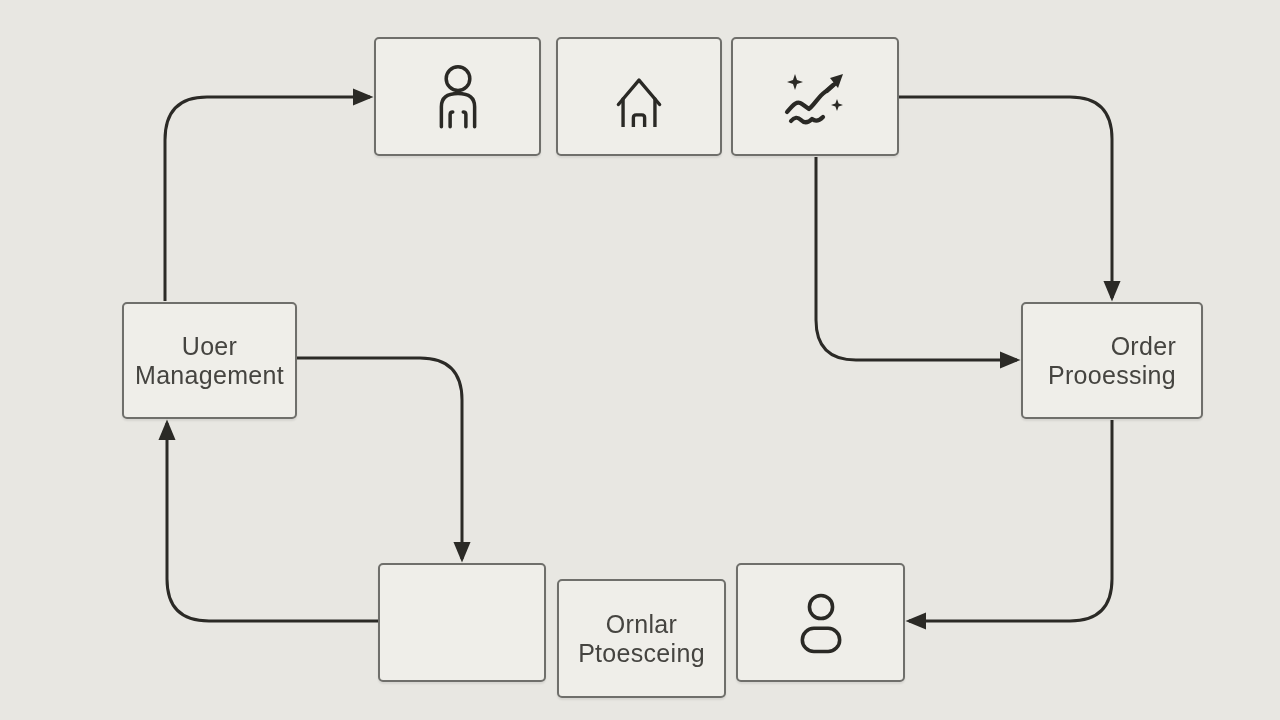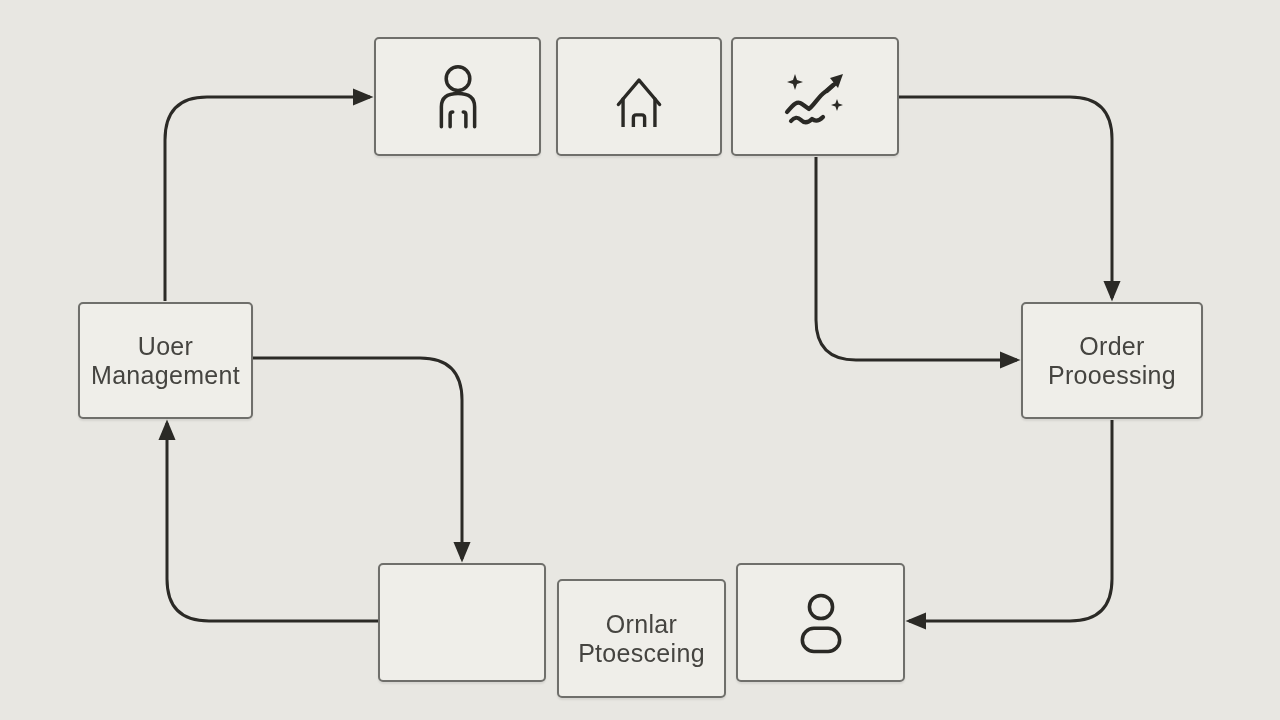--- a/index.html
+++ b/index.html
@@ -68,26 +68,26 @@
     <svg class="icon" width="72" height="64" viewBox="0 0 72 64" fill="none" stroke="currentColor" stroke-width="4.2" stroke-linecap="round" stroke-linejoin="round" style="color: rgb(42, 41, 37);">
       <path d="M8 47 C14 40 18 35 23 39 L30 44 C36 39 40 31 46 27 L54 20"></path>
       <path d="M48 26 L58 17"></path>
       <path d="M51 13 L64 9 L59 23 z" fill="currentColor" stroke="none"></path>
       <path d="M16 9 L18 15 L24 17 L18 19 L16 25 L14 19 L8 17 L14 15 z" fill="currentColor" stroke="none"></path>
       <path d="M58 34 L59.6 38.5 L64 40 L59.6 41.5 L58 46 L56.4 41.5 L52 40 L56.4 38.5 z" fill="currentColor" stroke="none"></path>
       <path d="M12 56 Q17 50 22 55 T33 54 Q38 58 44 52"></path>
     </svg>
   </div>
 
-  <div class="node n-um" style="background: rgb(239, 238, 233); border-color: rgb(111, 111, 107); color: rgb(69, 68, 64);">
+  <div class="node n-um" style="background: rgb(239, 238, 233); border-color: rgb(111, 111, 107); color: rgb(69, 68, 64); margin-left: 44px;">
     <div class="label">Uoer
 Management</div>
   </div>
 
-  <div class="node n-op" style="background: rgb(239, 238, 233); border-color: rgb(111, 111, 107); color: rgb(69, 68, 64);">
+  <div class="node n-op" style="background: rgb(239, 238, 233); border-color: rgb(111, 111, 107); color: rgb(69, 68, 64); text-align: right;">
     <div class="label">Order
 Prooessing</div>
   </div>
 
   <div class="node n-blank" style="background: rgb(239, 238, 233); border-color: rgb(111, 111, 107); color: rgb(69, 68, 64);"></div>
 
   <div class="node n-btext" style="background: rgb(239, 238, 233); border-color: rgb(111, 111, 107); color: rgb(69, 68, 64); margin-top: 16px;">
     <div class="label">Ornlar
 Ptoesceing</div>
   </div>

